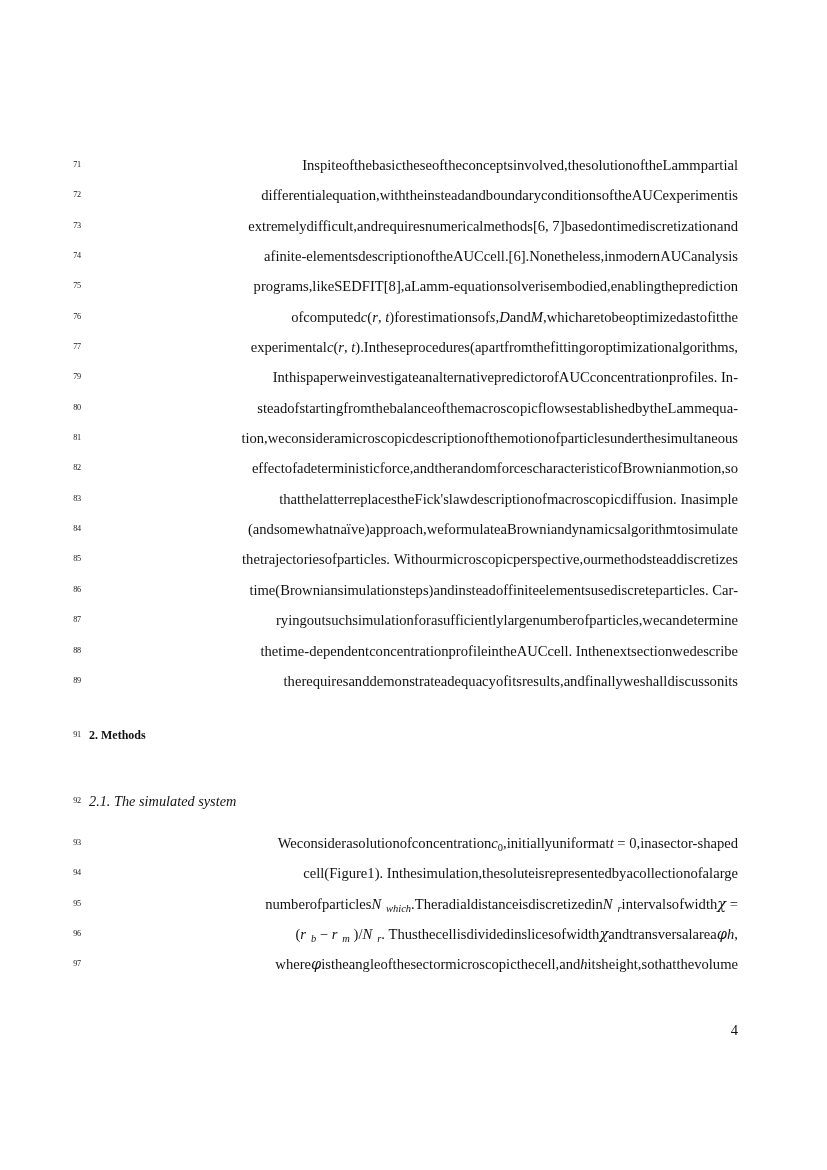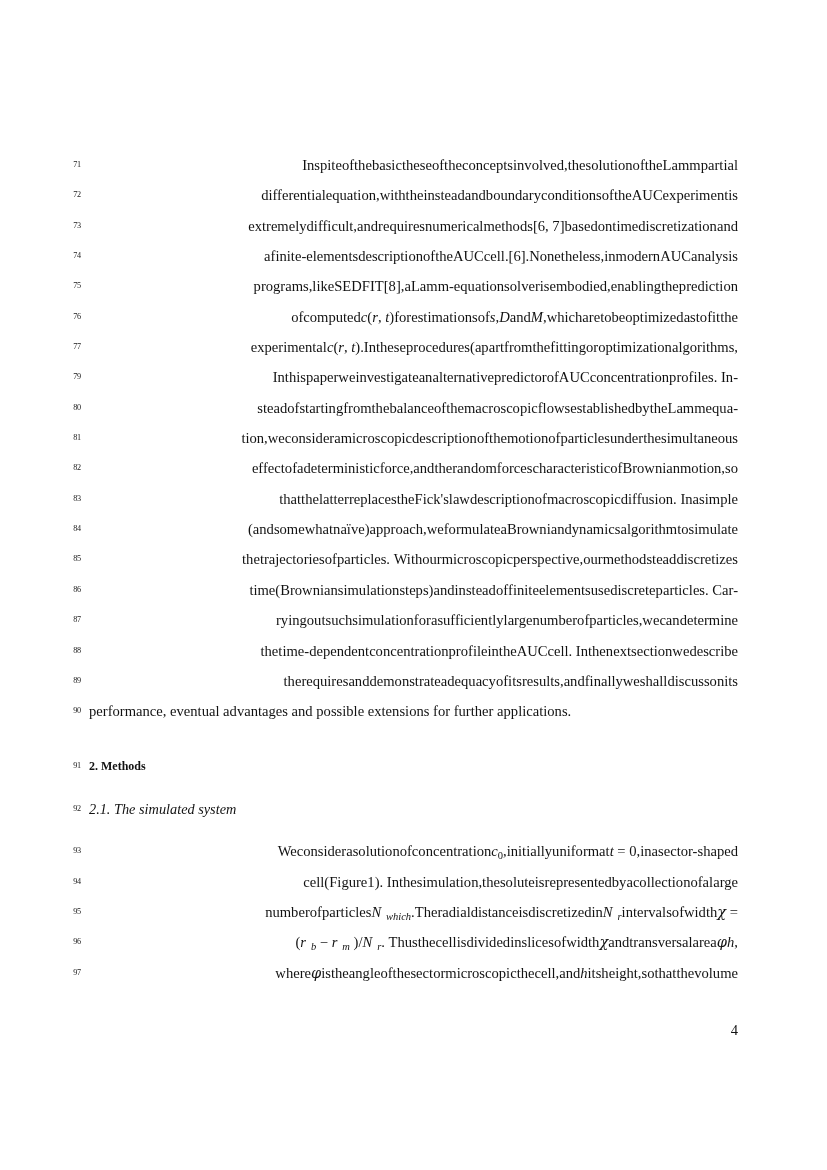--- a/index.html
+++ b/index.html
@@ -73,20 +73,21 @@
 
   
 
   .hd {
     font-weight: bold;
     font-size: 12px;
   }
   .sub {
     font-style: italic;
     font-size: 14.3px;
+    margin-top: 22px;
   }
 
   
   i.m {
     font-style: italic;
     font-family: "Liberation Serif", "DejaVu Serif", serif;
   }
   .sb {
     font-size: 0.72em;
     font-style: italic;
@@ -507,26 +508,20 @@
             <span>finally</span>
             <span>we</span>
             <span>shall</span>
             <span>discuss</span>
             <span>on</span>
             <span>its</span>
           </span>
         </span>
     </div>
 
-    <div class="lrow">
-      <span class="lnum">90</span>
-      <span class="ltext">
-          <span class="rag">performance, eventual advantages and possible extensions for further applications.</span>
-        </span>
-    </div>
 
     <div class="lrow" style="height:24px;"></div>
 
     <div class="lrow">
       <span class="lnum">91</span>
       <span class="ltext hd">2. Methods</span>
     </div>
 
     <div class="lrow" style="height:13px;"></div>
 

